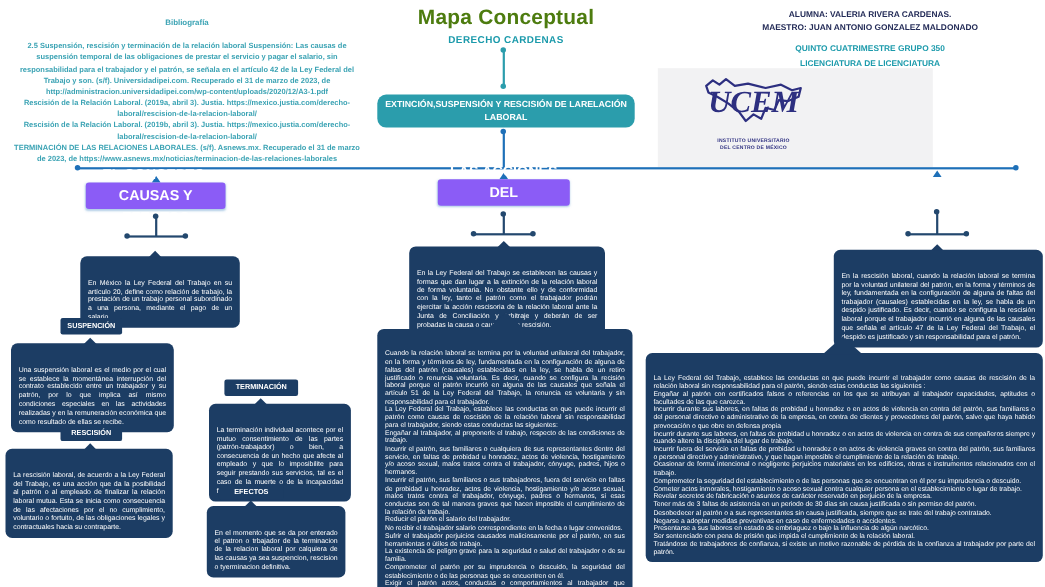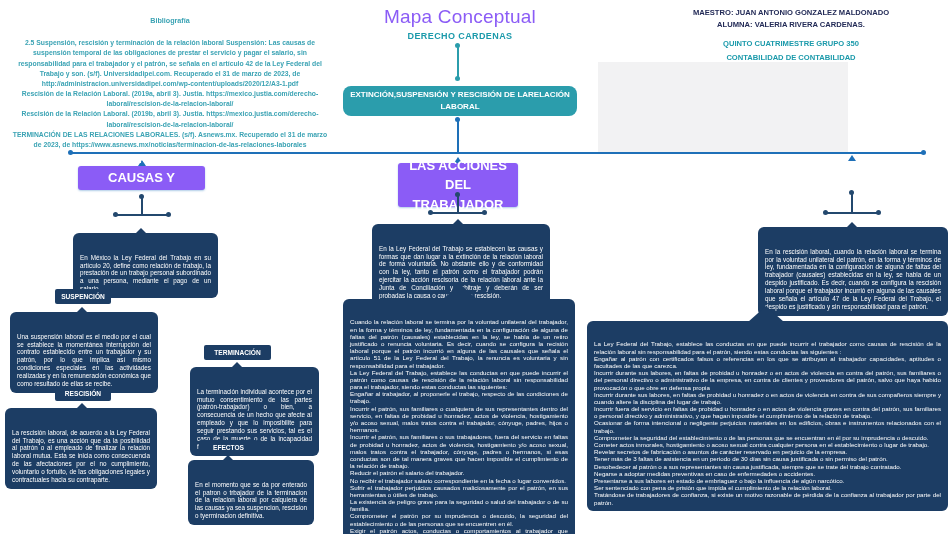--- a/index.html
+++ b/index.html
@@ -8,21 +8,21 @@
     font-family:"Liberation Sans", sans-serif;
   }
   
   .biblio{
     position:absolute;left:8px;top:6px;width:324px;text-align:center;
     color:#3BA3B4;font-size:6.8px;line-height:1.5;font-weight:bold;white-space:pre-line;
   }
   .biblio-title{font-size:7.2px;margin-bottom:1px;}
   .map-title{
     position:absolute;left:330px;top:6px;width:260px;text-align:center;
-    color:#8b5cf6;font-size:19px;font-weight:normal;letter-spacing:.2px;
+    color:#4d7c0f;font-size:19px;font-weight:bold;letter-spacing:.2px;
   }
   .map-subtitle{
     position:absolute;left:330px;top:31px;width:260px;text-align:center;
     color:#1B9AAB;font-size:9px;font-weight:bold;letter-spacing:.4px;
   }
   .info{position:absolute;left:640px;top:7px;width:302px;text-align:center;}
   .info .navy{color:#232B57;font-size:7.6px;font-weight:bold;line-height:1.55;}
   .info .teal{color:#1B9AAB;font-size:7.6px;font-weight:bold;line-height:1.5;}
   .info .grupo{margin-top:7px;}
   .info .lic{margin-top:3px;}
@@ -83,48 +83,56 @@
     <div>2.5 Suspensión, rescisión y terminación de la relación laboral Suspensión: Las causas de suspensión temporal de las obligaciones de prestar el servicio y pagar el salario, sin responsabilidad para el trabajador y el patrón, se señala en el artículo 42 de la Ley Federal del Trabajo y son. (s/f). Universidadipei.com. Recuperado el 31 de marzo de 2023, de http://administracion.universidadipei.com/wp-content/uploads/2020/12/A3-1.pdf
 Rescisión de la Relación Laboral. (2019a, abril 3). Justia. https://mexico.justia.com/derecho-laboral/rescision-de-la-relacion-laboral/
 Rescisión de la Relación Laboral. (2019b, abril 3). Justia. https://mexico.justia.com/derecho-laboral/rescision-de-la-relacion-laboral/
 TERMINACIÓN DE LAS RELACIONES LABORALES. (s/f). Asnews.mx. Recuperado el 31 de marzo de 2023, de https://www.asnews.mx/noticias/terminacion-de-las-relaciones-laborales</div>
   </div>
 
   <div class="map-title">Mapa Conceptual</div>
   <div class="map-subtitle">DERECHO CARDENAS</div>
 
   <div class="info">
+    <div class="navy">ALUMNA: VALERIA RIVERA CARDENAS.</div>
     <div class="navy">MAESTRO: JUAN ANTONIO GONZALEZ MALDONADO</div>
-    <div class="navy">ALUMNA: VALERIA RIVERA CARDENAS.</div>
     <div class="teal grupo">QUINTO CUATRIMESTRE GRUPO 350</div>
-    <div class="teal lic">CONTABILIDAD DE CONTABILIDAD</div>
+    <div class="teal lic">LICENCIATURA DE LICENCIATURA</div>
   </div>
 
   <div class="logo-panel"></div>
+  <div class="logo">
+    <svg width="94" height="52" viewBox="0 0 94 52">
+      <path d="M4,10 L10,5 L16,9 L22,4 L30,10 L42,8 L58,12 L72,9 L82,14 L90,12 L88,20 L78,24 L70,23 L66,32 L58,30 L54,40 L47,36 L40,42 L34,34 L24,26 L14,20 L6,16 Z" fill="none" stroke="#2D2F80" stroke-width="2" stroke-linejoin="round"></path>
+      <text x="47" y="34" text-anchor="middle" font-family="Liberation Serif, serif" font-size="28" font-weight="bold" font-style="italic" fill="#2D2F80">UCEM</text>
+    </svg>
+    <div class="logo-caption">INSTITUTO UNIVERSITARIO
+DEL CENTRO DE MÉXICO</div>
+  </div>
 
   <div class="dot teal-c" style="left:455px;top:43px;"></div>
   <div class="vline teal-c" style="left:457px;top:46px;height:31px;"></div>
   <div class="dot teal-c" style="left:455px;top:76px;"></div>
 
   <div class="root">EXTINCIÓN,SUSPENSIÓN Y RESCISIÓN DE LARELACIÓN LABORAL</div>
 
   <div class="dot" style="left:455px;top:117px;"></div>
   <div class="vline" style="left:457px;top:121px;height:32px;"></div>
 
   <div class="hline" style="left:71px;top:152px;width:854px;"></div>
   <div class="dot" style="left:68px;top:150px;"></div>
   <div class="dot" style="left:921px;top:150px;"></div>
 
   <div class="tri-up" style="left:138px;top:160px;"></div>
   <div class="tri-up" style="left:454px;top:157px;"></div>
   <div class="tri-up" style="left:848px;top:155px;"></div>
 
   <div class="bhead" style="left:78px;top:166px;width:127px;height:24px;">EL CONCEPTO,
 CAUSAS Y EFECTOS</div>
-  <div class="bhead" style="left:398px;top:163px;width:120px;height:44px;">LAS ACCIONES DEL
+  <div class="bhead" style="left:398px;top:163px;width:120px;height:24px;">LAS ACCIONES DEL
 TRABAJADOR</div>
 
   <div class="dot navy-c" style="left:139px;top:194px;"></div>
   <div class="vline navy-c" style="left:141px;top:198px;height:17px;"></div>
   <div class="hline navy-c" style="left:116px;top:214px;width:53px;"></div>
   <div class="dot navy-c" style="left:113px;top:212px;"></div>
   <div class="dot navy-c" style="left:166px;top:212px;"></div>
 
   <div class="dot navy-c" style="left:455px;top:192px;"></div>
   <div class="vline navy-c" style="left:457px;top:196px;height:17px;"></div>

